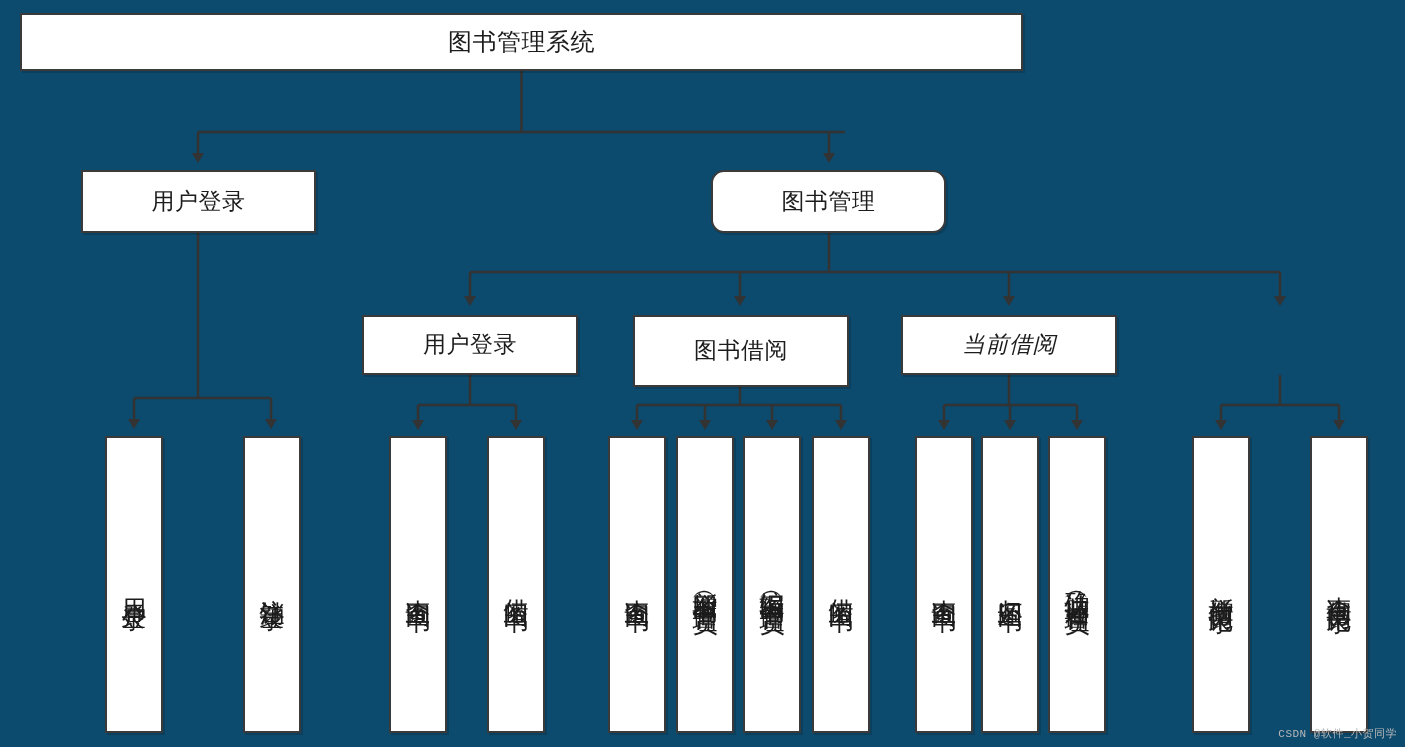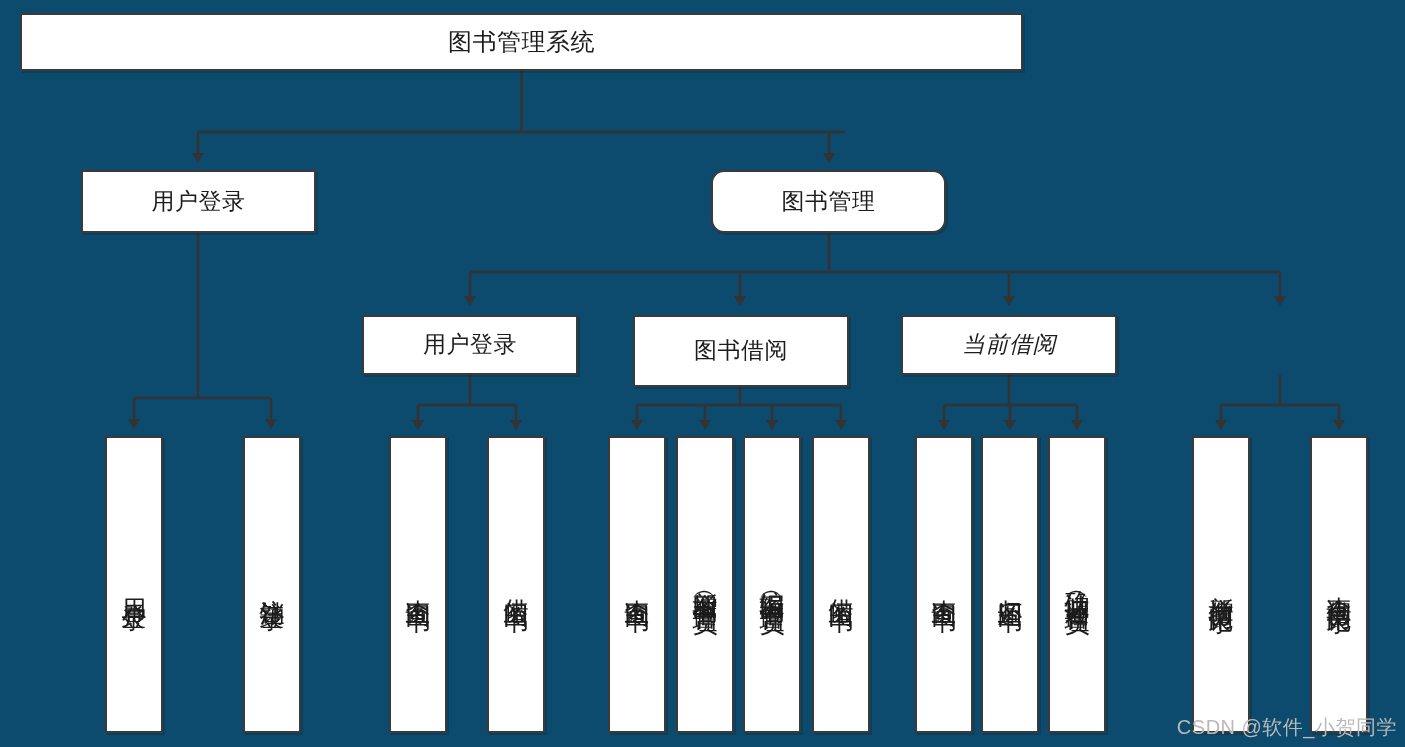--- a/index.html
+++ b/index.html
@@ -64,25 +64,26 @@
     line-height: 1.0;
     letter-spacing: 3px;
     white-space: nowrap;
     text-align: center;
   }
   
   #watermark {
     position: absolute;
     right: 8px;
     bottom: 6px;
-    font-size: 20px;
+    font-size: 11px;
     color: #b9b9b9;
     letter-spacing: 0.5px;
     white-space: nowrap;
     user-select: none;
+    font-family: Liberation Mono, monospace;
   }
 </style>
 </head>
 <body>
 
 <div id="canvas">
 
   <svg id="wires" viewBox="0 0 1405 747" width="1405" height="747" xmlns="http://www.w3.org/2000/svg">
     <defs>
       <marker id="arw" markerWidth="10" markerHeight="12" refX="1" refY="6" orient="auto" markerUnits="userSpaceOnUse">

